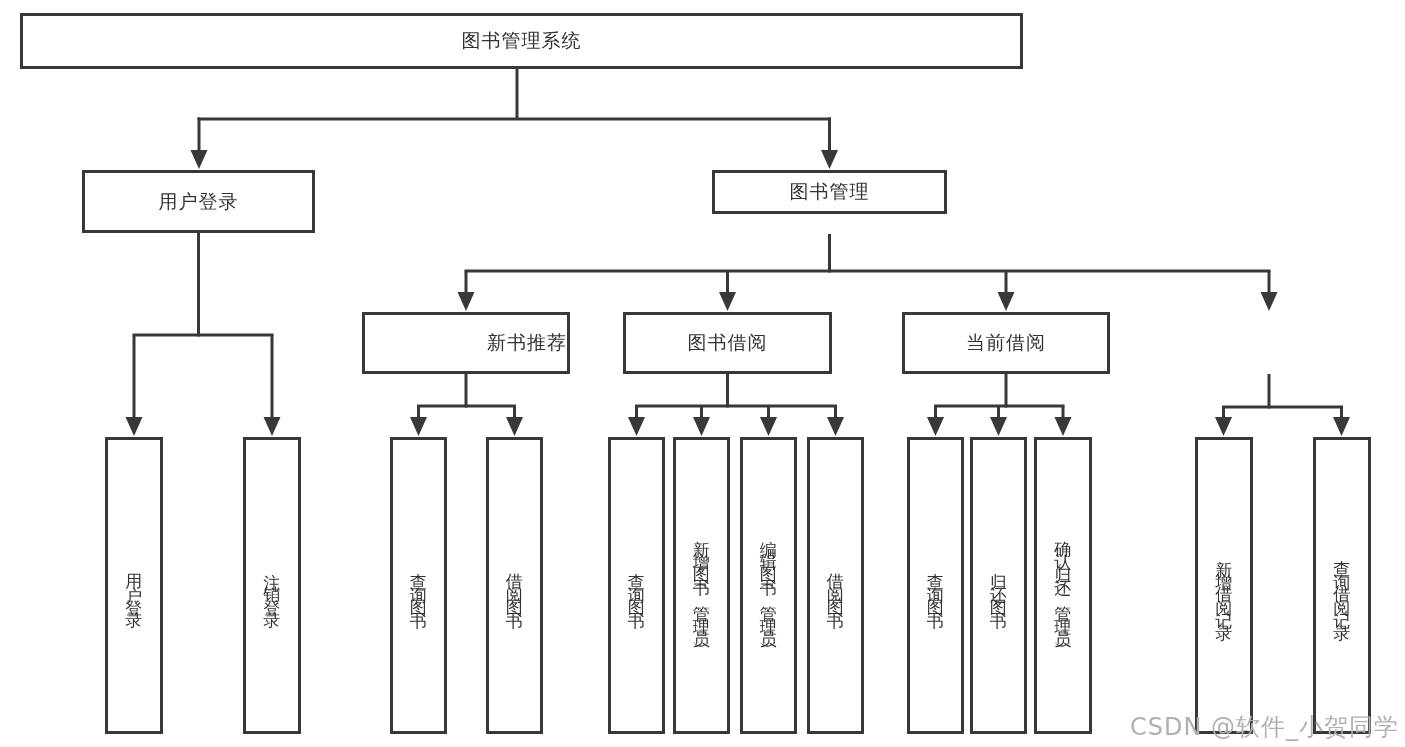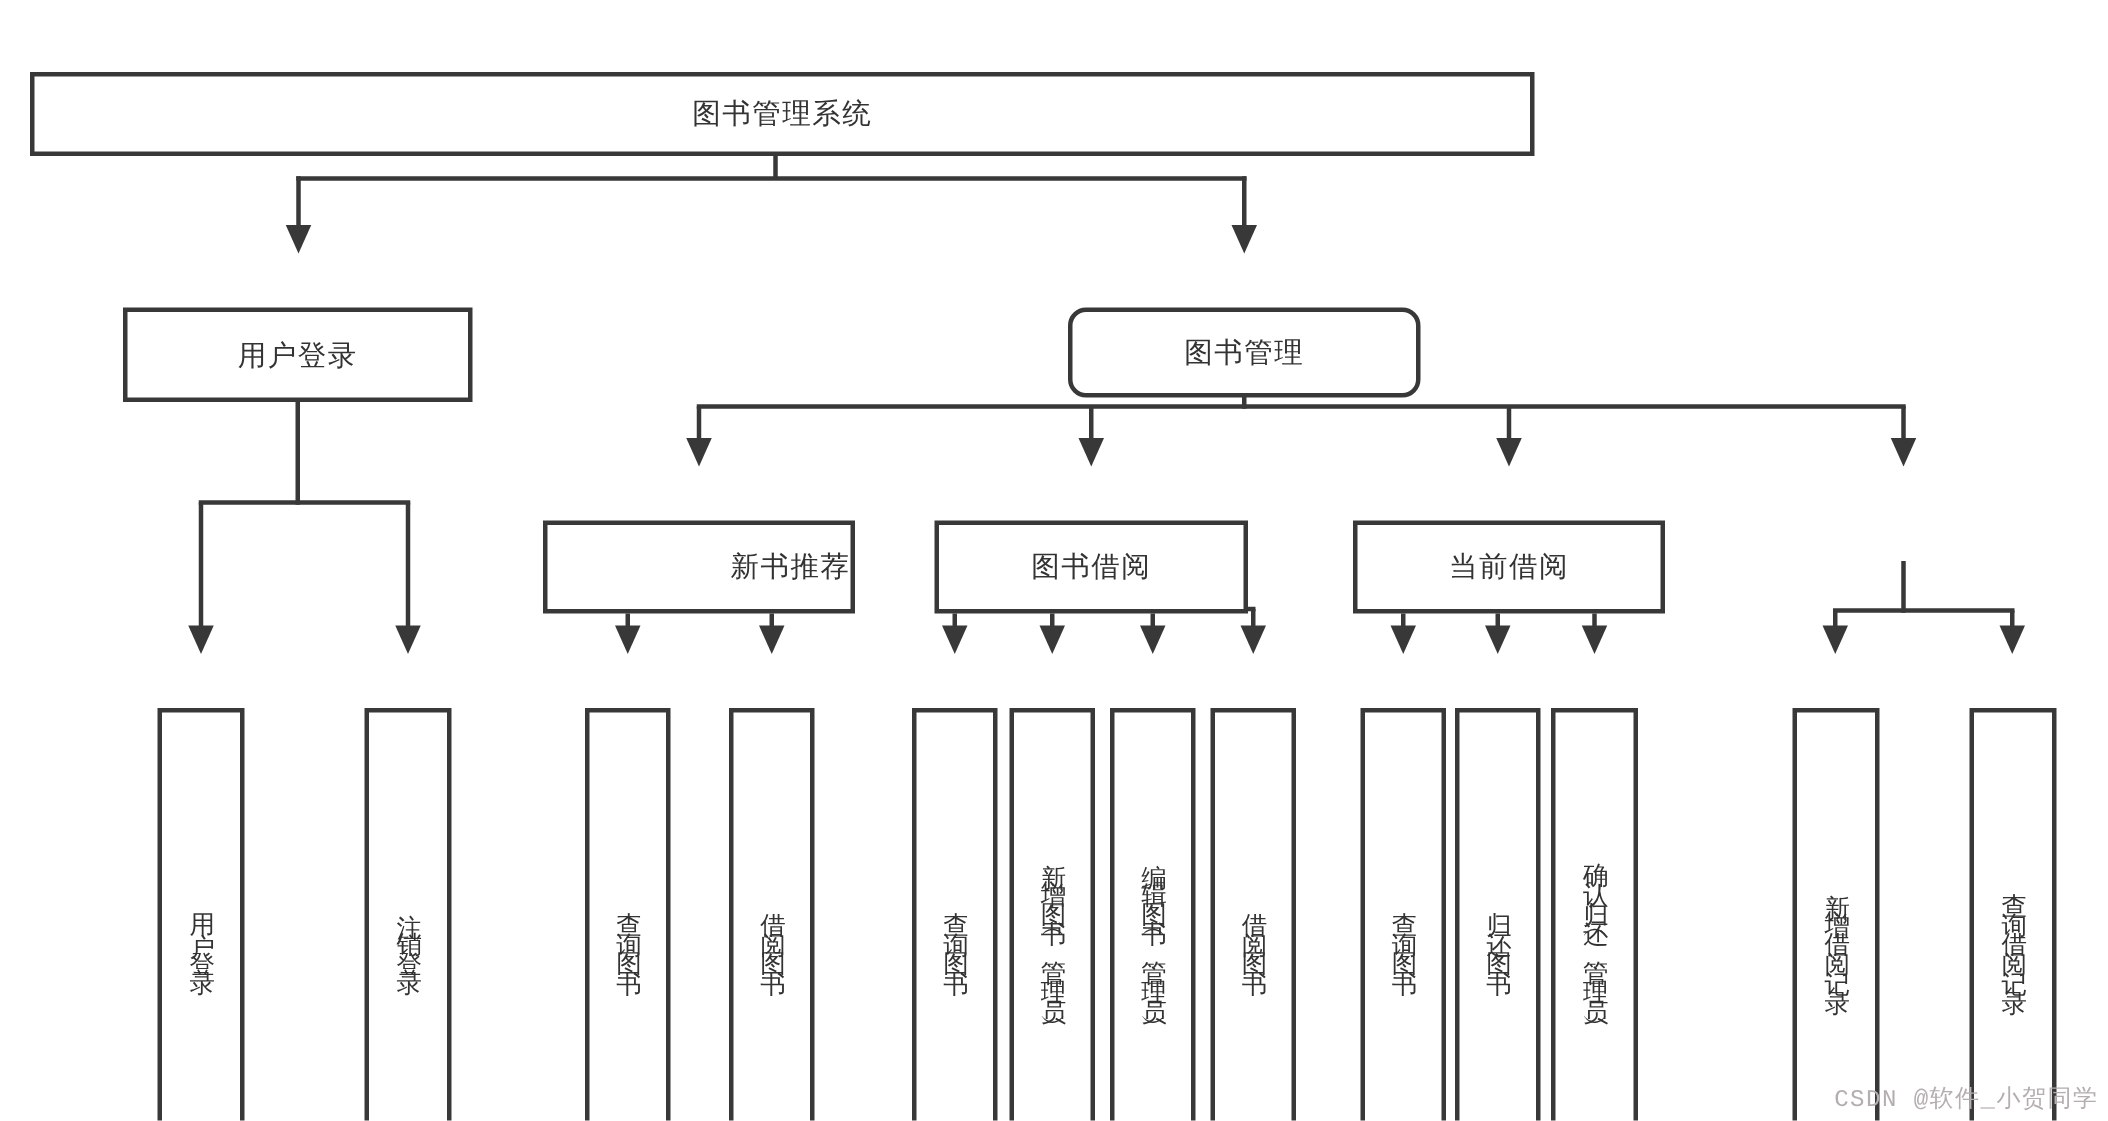--- a/index.html
+++ b/index.html
@@ -20,45 +20,43 @@
   }
   .box {
     position: absolute;
     box-sizing: border-box;
     border: 3px solid #383838;
     background: #ffffff;
     display: flex;
     align-items: center;
     justify-content: center;
     z-index: 2;
-    margin-top: 35px;
   }
   .hlabel {
     font-size: 19px;
     letter-spacing: 1px;
     color: #333333;
     white-space: nowrap;
   }
   .leaf .vlabel {
     writing-mode: vertical-rl;
     text-orientation: mixed;
     font-size: 17px;
     letter-spacing: 13px;
     color: #333333;
     line-height: 1.1;
   }
   .watermark {
     position: absolute;
     right: 6px; bottom: 4px;
-    font-size: 16px;
+    font-size: 24px;
     color: #b5aeae;
     letter-spacing: 1px;
     z-index: 5;
     white-space: nowrap;
-    font-family: Liberation Mono, monospace;
   }
 </style>
 </head>
 <body>
 
 <div class="stage">
 
   <svg class="connectors" width="1405" height="747" viewBox="0 0 1405 747">
     <g stroke="#383838" stroke-width="3" fill="none">
 
@@ -125,21 +123,21 @@
     </g>
   </svg>
 
   <div class="box" style="left:20px; top:13px; width:1003px; height:56px;">
     <span class="hlabel">图书管理系统</span>
   </div>
 
   <div class="box" style="left:82px; top:170px; width:233px; height:63px;">
     <span class="hlabel">用户登录</span>
   </div>
-  <div class="box" style="left:712px; top:170px; width:235px; height:60px;border-radius:12px;">
+  <div class="box" style="left:712px; top:170px; width:235px; height:44px;">
     <span class="hlabel">图书管理</span>
   </div>
 
   <div class="box" style="left:362px; top:312px; width:208px; height:62px;justify-content:flex-end;">
     <span class="hlabel">新书推荐</span>
   </div>
   <div class="box" style="left:623px; top:312px; width:209px; height:62px;">
     <span class="hlabel">图书借阅</span>
   </div>
   <div class="box" style="left:902px; top:312px; width:208px; height:62px;text-align:right;">

